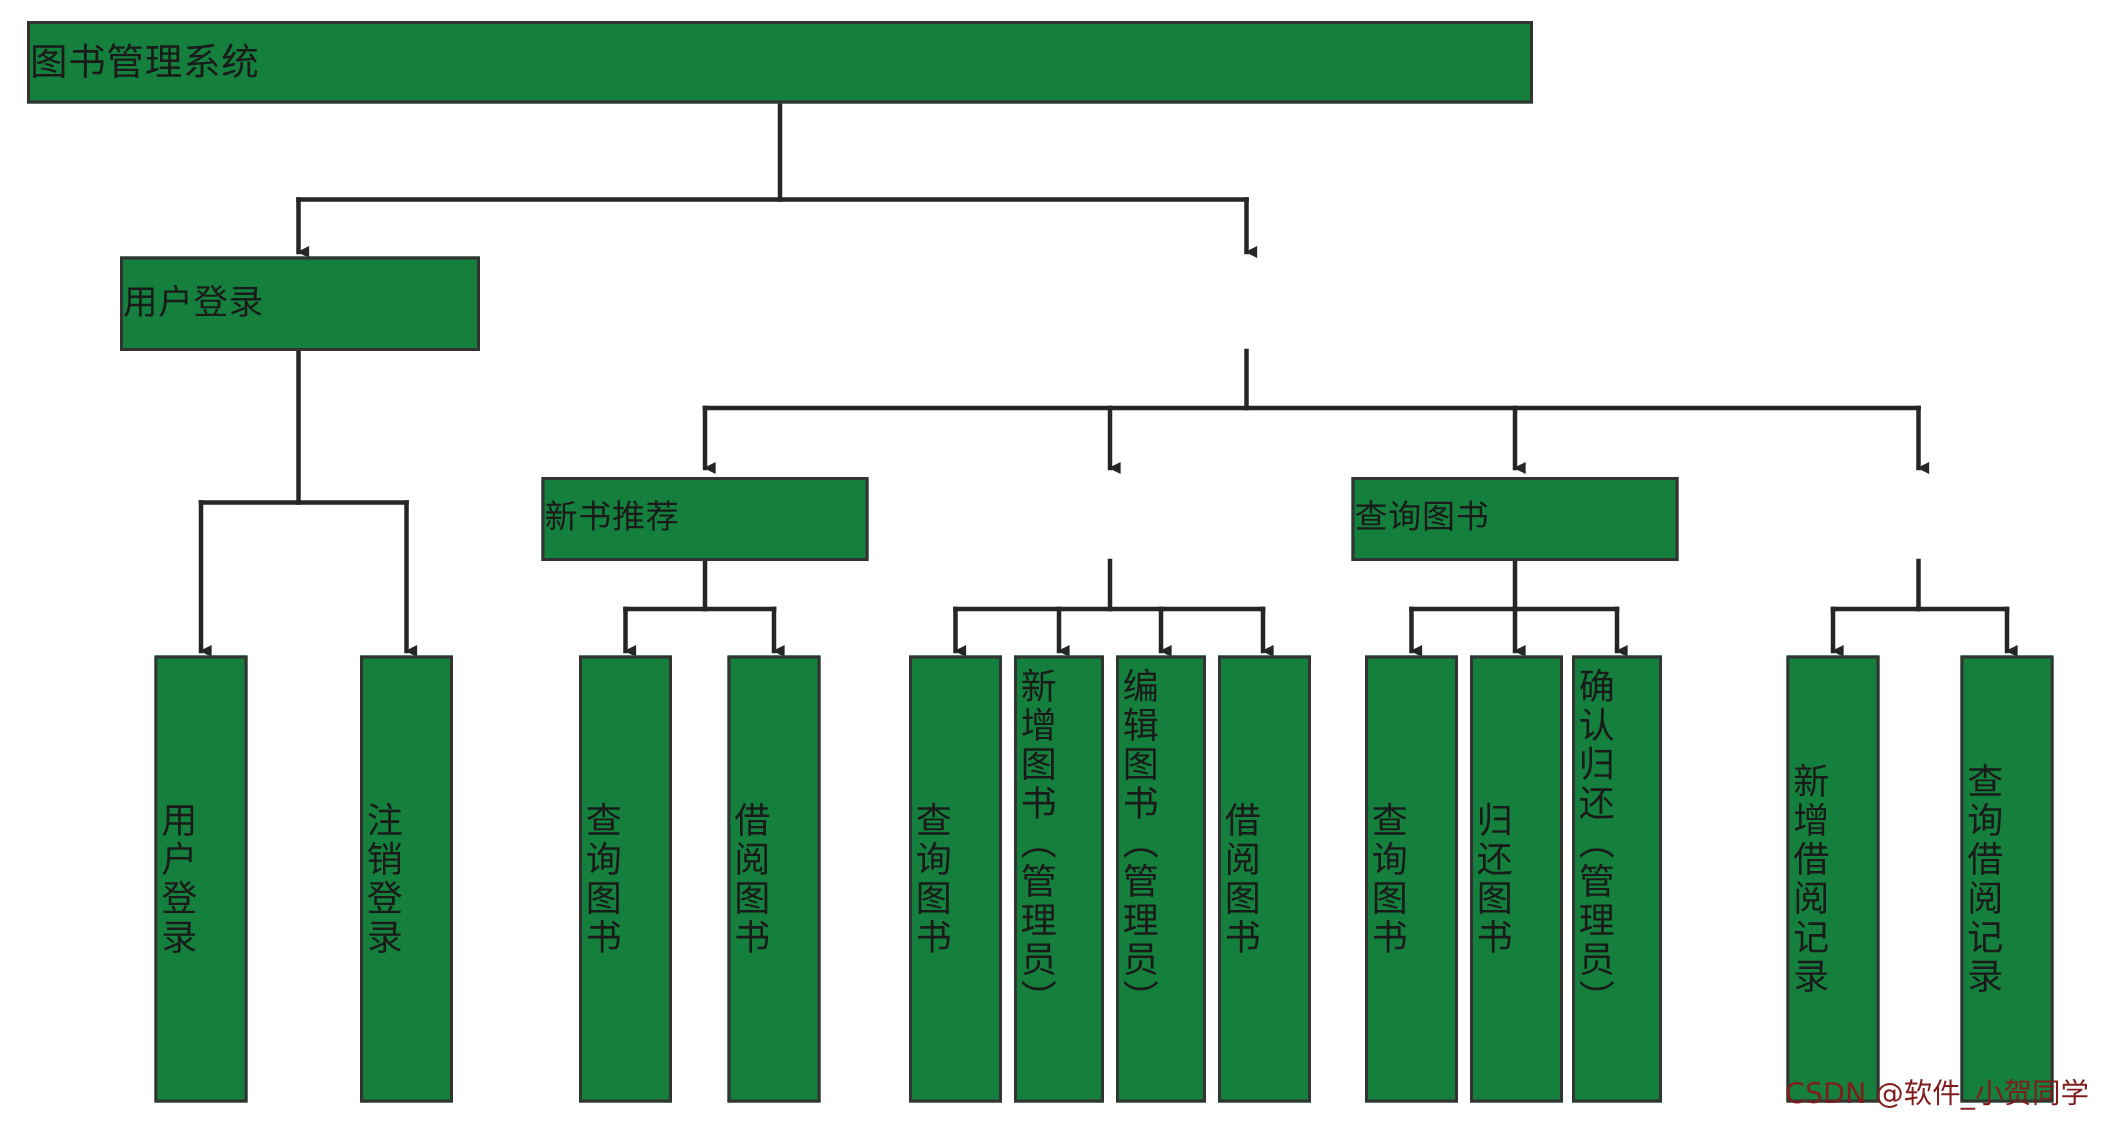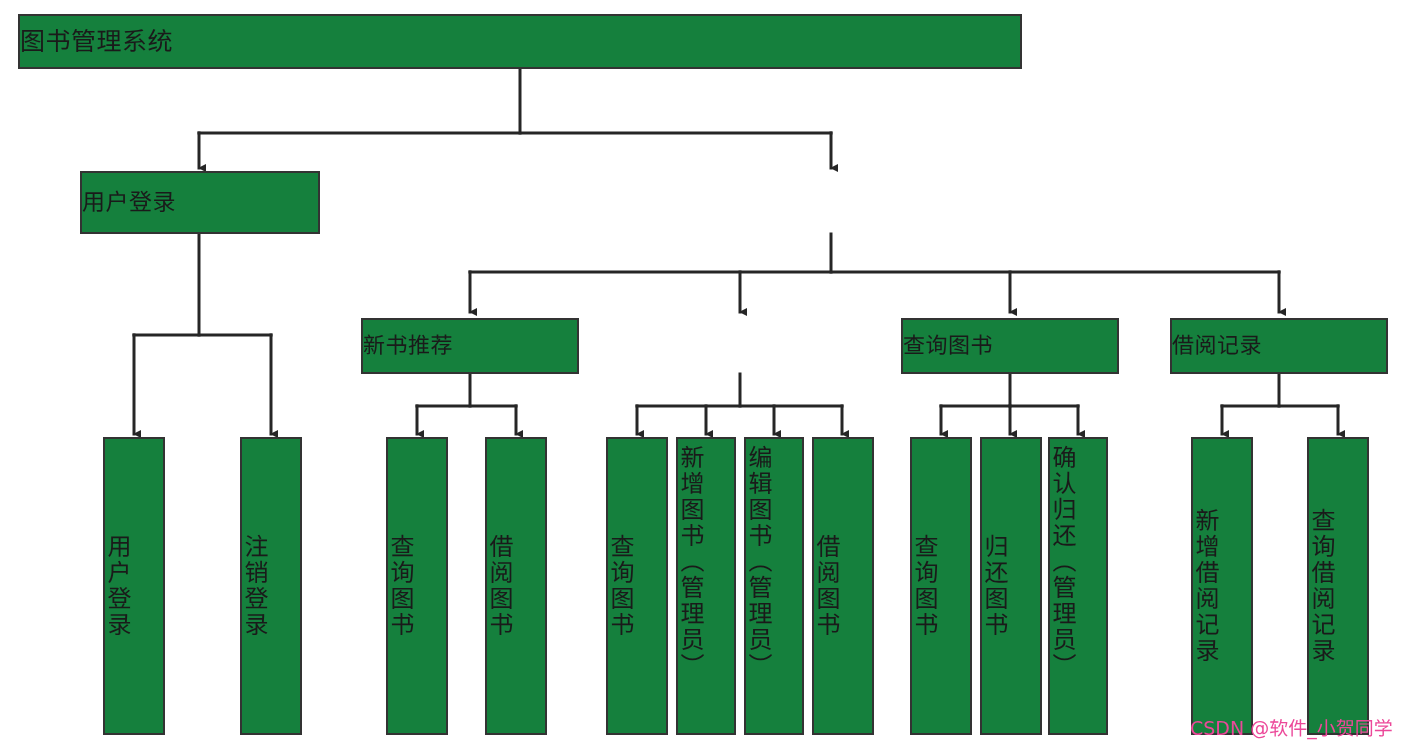--- a/index.html
+++ b/index.html
@@ -58,21 +58,21 @@
   }
   .node-leaf.center-v {
     align-items: center;
     padding-top: 0;
   }
   .watermark {
     position: absolute;
     left: 1190px;
     top: 713px;
     font-size: 19px;
-    color: #ec4899;
+    color: #7f1d1d;
     white-space: nowrap;
     z-index: 3;
     font-family: "DejaVu Sans", "Liberation Sans", sans-serif;
   }
 </style>
 </head>
 <body>
 
 <div id="diagram-root">
 
@@ -152,23 +152,20 @@
 
   <div class="node node-l2" style="left:361px; top:318px; width:218px; height:56px;">
     <span class="node-label">新书推荐</span>
   </div>
 
 
   <div class="node node-l2" style="left:901px; top:318px; width:218px; height:56px;">
     <span class="node-label">查询图书</span>
   </div>
 
-  <div class="node node-l2" style="left:1170px; top:318px; width:218px; height:56px;">
-    <span class="node-label">借阅记录</span>
-  </div>
 
   <div class="node node-leaf center-v" style="left:103px; top:437px; width:62px; height:298px;">
     <span class="node-label">用户登录</span>
   </div>
 
   <div class="node node-leaf center-v" style="left:240px; top:437px; width:62px; height:298px;">
     <span class="node-label">注销登录</span>
   </div>
 
   <div class="node node-leaf center-v" style="left:386px; top:437px; width:62px; height:298px;">

